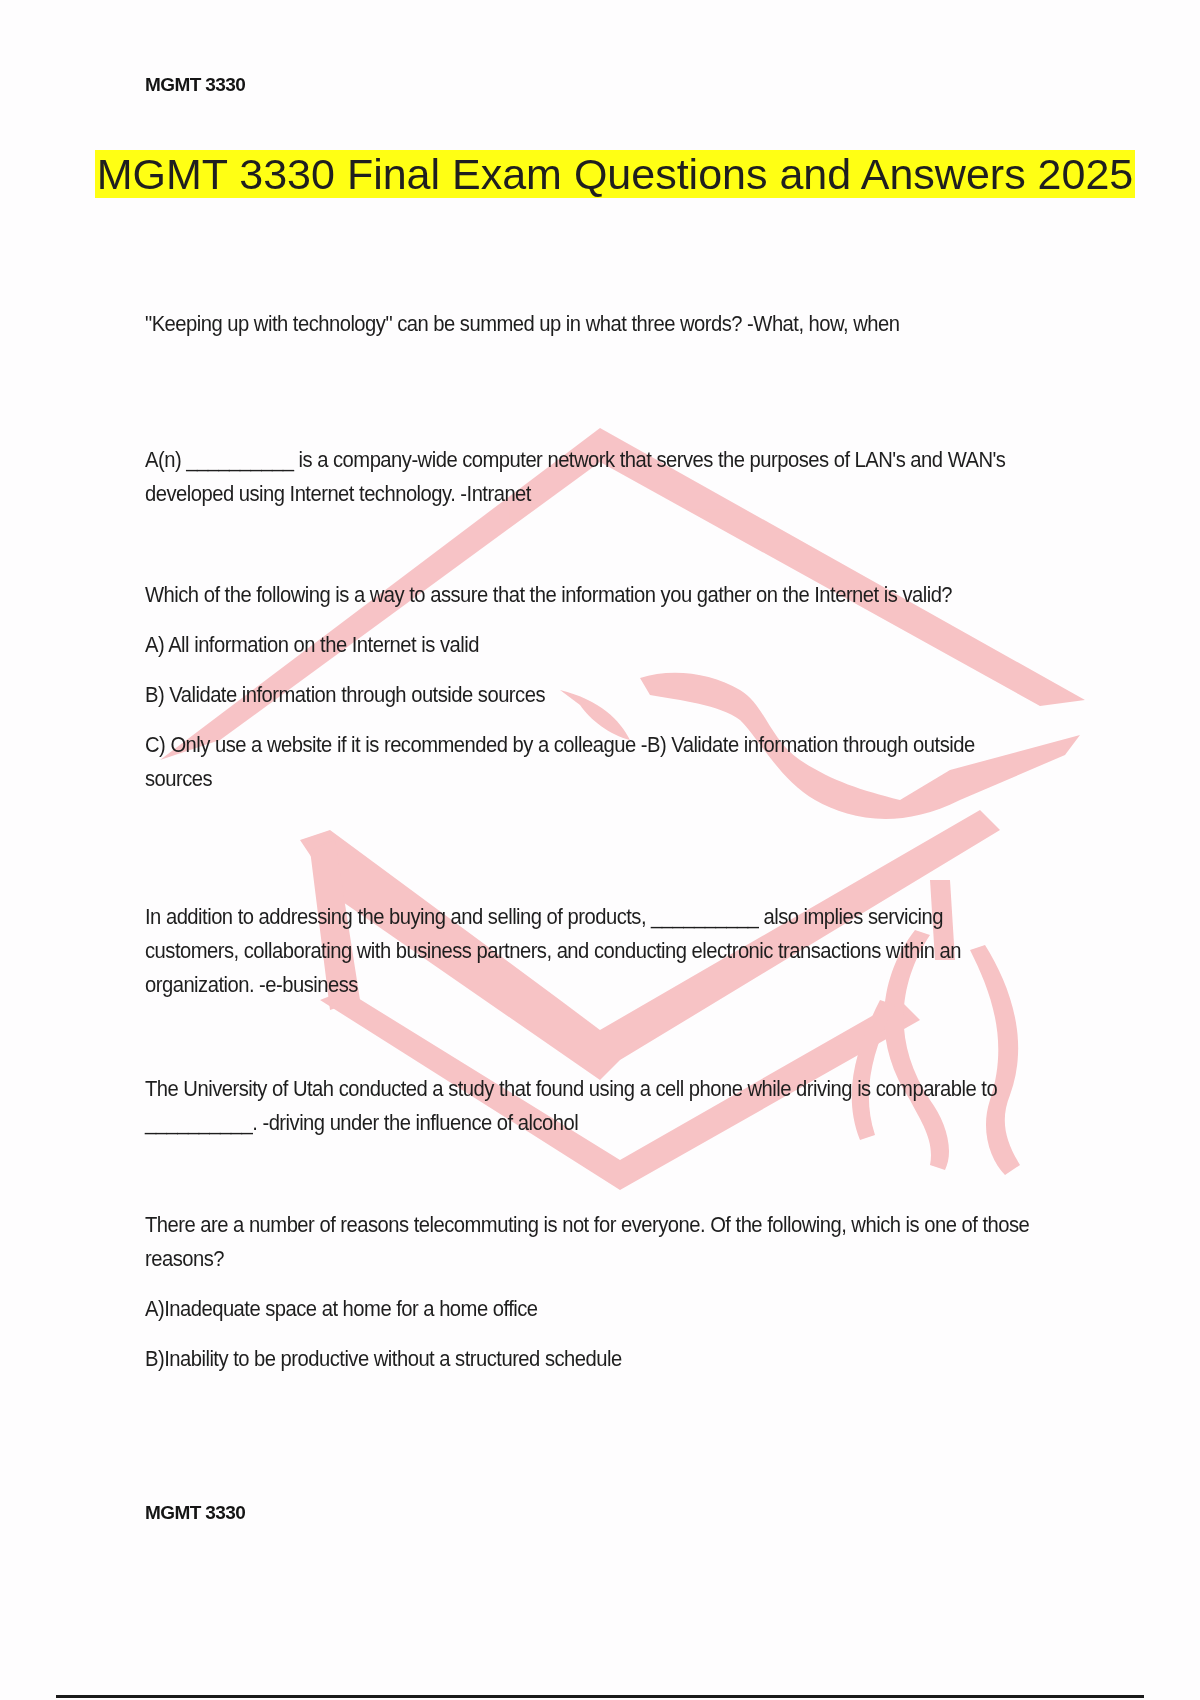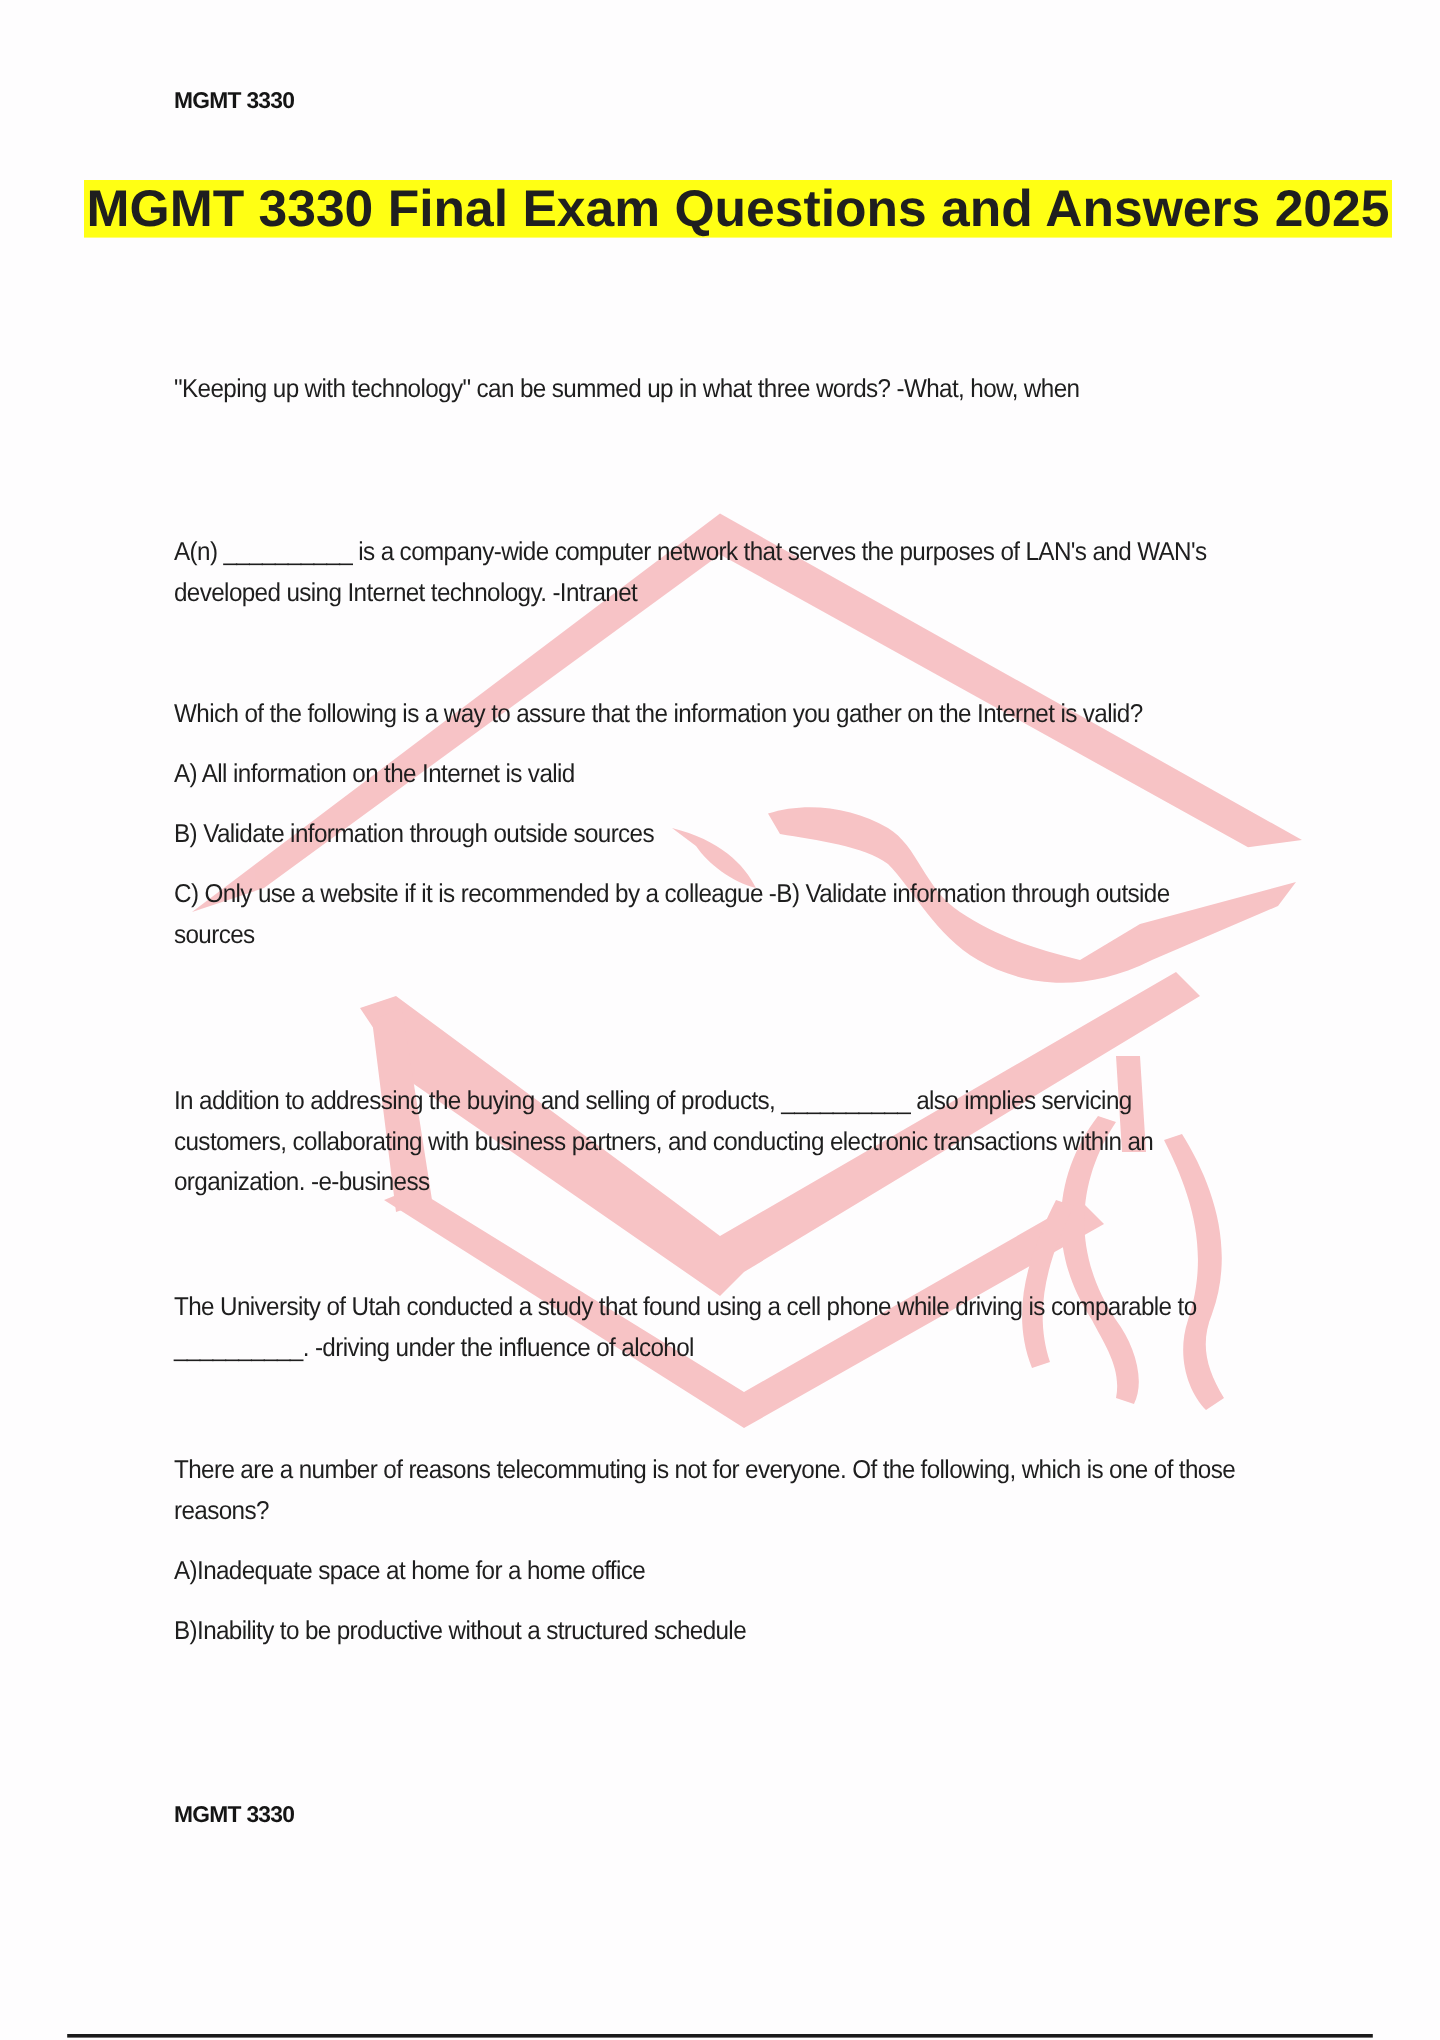--- a/index.html
+++ b/index.html
@@ -53,21 +53,21 @@
     .title-wrap {
       position: absolute;
       left: 0;
       top: 146px;
       width: 1230px;
       text-align: center;
     }
     .title {
       display: inline;
       font-size: 43px;
-      font-weight: bold;
+      font-weight: normal;
       line-height: 57px;
       color: #1f1f1f;
       background: #ffff14;
       box-decoration-break: clone;
       -webkit-box-decoration-break: clone;
       padding: 0 2px;
     }
     .qa {
       position: absolute;
       left: 145px;

